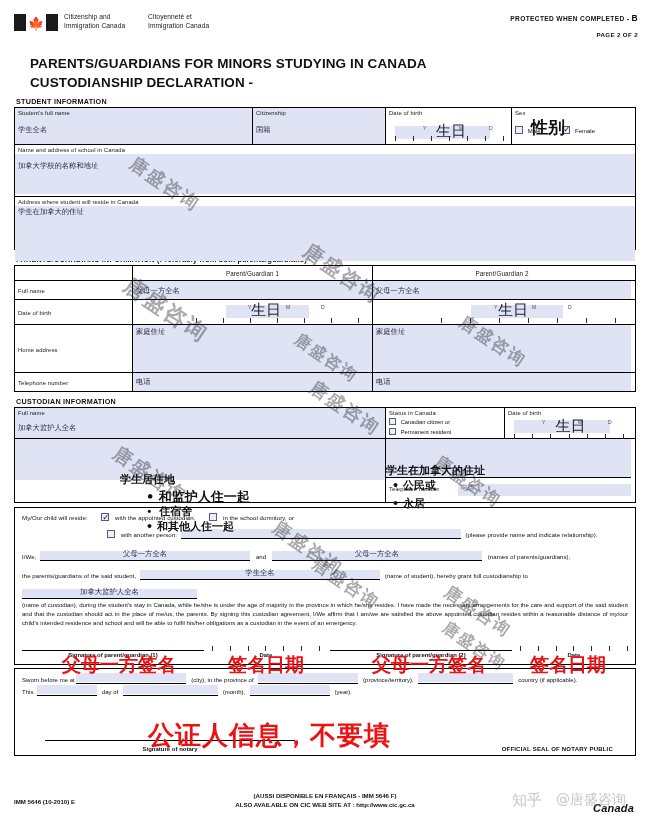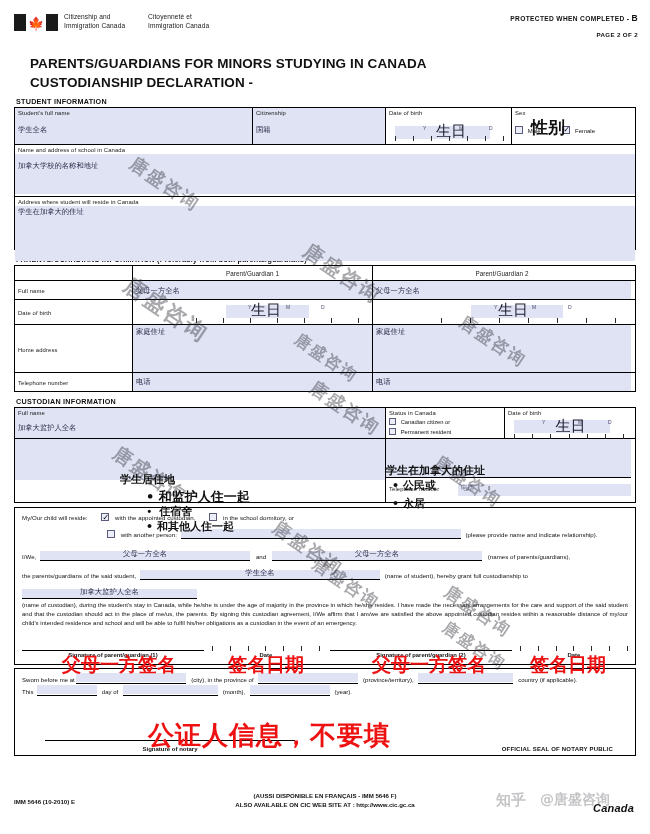--- a/index.html
+++ b/index.html
@@ -70,22 +70,22 @@
   
   .red { position: absolute; color: #ee1111; font-family: "DejaVu Serif", serif;
          font-weight: 700; z-index: 30; white-space: nowrap; }
 
   
   .wm { position: absolute; z-index: 25; color: rgba(40,40,50,.40);
         font-family: "DejaVu Serif", serif; font-weight: 700;
         transform: rotate(34deg); white-space: nowrap; pointer-events: none;
         letter-spacing: 2px; }
   .zhwm { position: absolute; z-index: 25; color: rgba(60,60,70,.30);
-          font-family: "DejaVu Sans", sans-serif; font-weight: 700;
-          white-space: nowrap; }
+          font-family: "DejaVu Sans", sans-serif; font-weight: 400;
+          white-space: nowrap; margin-left: 16px; }
 
   
   .decl { margin: 4px 14px 0; border: 1.1px solid #000; padding: 5px 7px 6px;
           position: relative; }
   .dl { font-size: 6.1px; line-height: 1.45; letter-spacing: .05px;
         position: relative; z-index: 3; }
   .ul { display: inline-block; border-bottom: 1px solid #000; height: 9px;
         vertical-align: -2px; position: relative; }
   .ul .v { position: absolute; left: 0; right: 0; top: -1px; height: 9px;
            background: #dfe3f3; }

